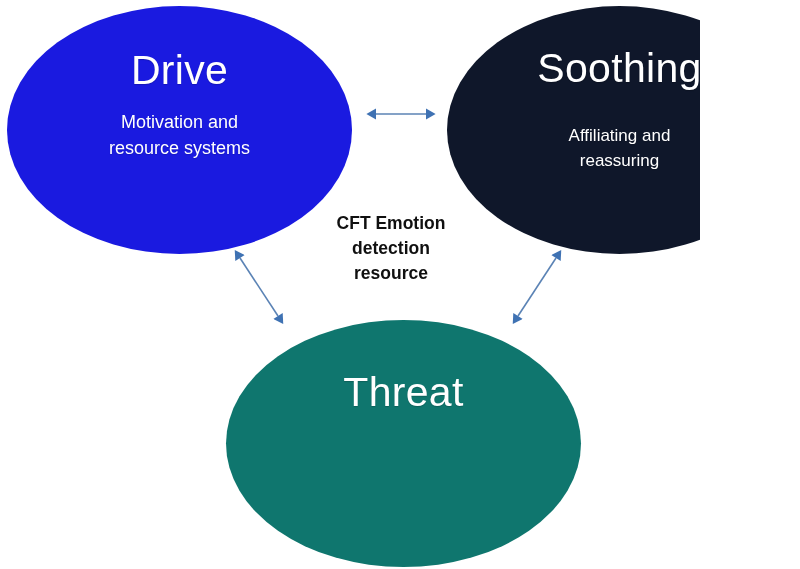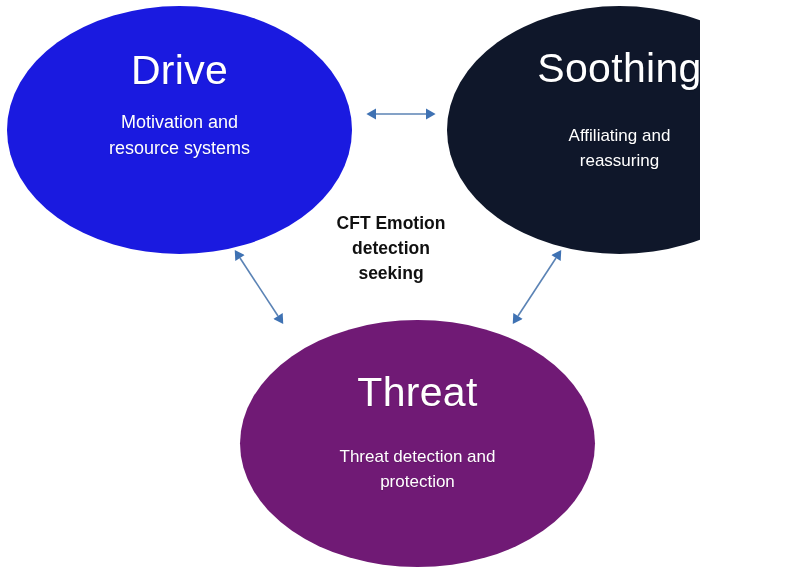--- a/index.html
+++ b/index.html
@@ -60,25 +60,25 @@
     height: 248px;
     background: #0f172a;
     padding-top: 42px;
     gap: 9px;
   }
   #node-soothing .node-title { font-size: 41px; }
   #node-soothing .node-desc  { font-size: 17px; margin-top: 26px; }
 
   
   #node-threat {
-    left: 240px;
+    left: 226px;
     top: 320px;
     width: 355px;
     height: 247px;
-    background: #701a75;
+    background: #0f766e;
     padding-top: 52px;
   }
   #node-threat .node-title { font-size: 41px; }
   #node-threat .node-desc  { font-size: 17px; margin-top: 32px; }
 
   
   #center-caption {
     position: absolute;
     left: 306px;
     top: 211px;
@@ -115,30 +115,26 @@
   <div class="node" id="node-soothing">
     <div class="node-title">Soothing</div>
     <div class="node-desc">
       <div>Affiliating and</div>
       <div>reassuring</div>
     </div>
   </div>
 
   <div class="node" id="node-threat">
     <div class="node-title">Threat</div>
-    <div class="node-desc">
-      <div>Threat detection and</div>
-      <div>protection</div>
-    </div>
   </div>
 
   <div id="center-caption">
     <div>CFT Emotion</div>
     <div>detection</div>
-    <div>seeking</div>
+    <div>resource</div>
   </div>
 
   <svg class="arrow-svg" id="arrow-drive-soothing" width="66" height="20" viewBox="0 0 66 20">
     <defs>
       <marker id="ah-start" markerWidth="7" markerHeight="7" refX="6" refY="3.5" orient="auto" markerUnits="strokeWidth">
         <path d="M6,0 L6,7 L0,3.5 z" fill="#3f72b3"></path>
       </marker>
       <marker id="ah-end" markerWidth="7" markerHeight="7" refX="1" refY="3.5" orient="auto" markerUnits="strokeWidth">
         <path d="M1,0 L1,7 L7,3.5 z" fill="#3f72b3"></path>
       </marker>

